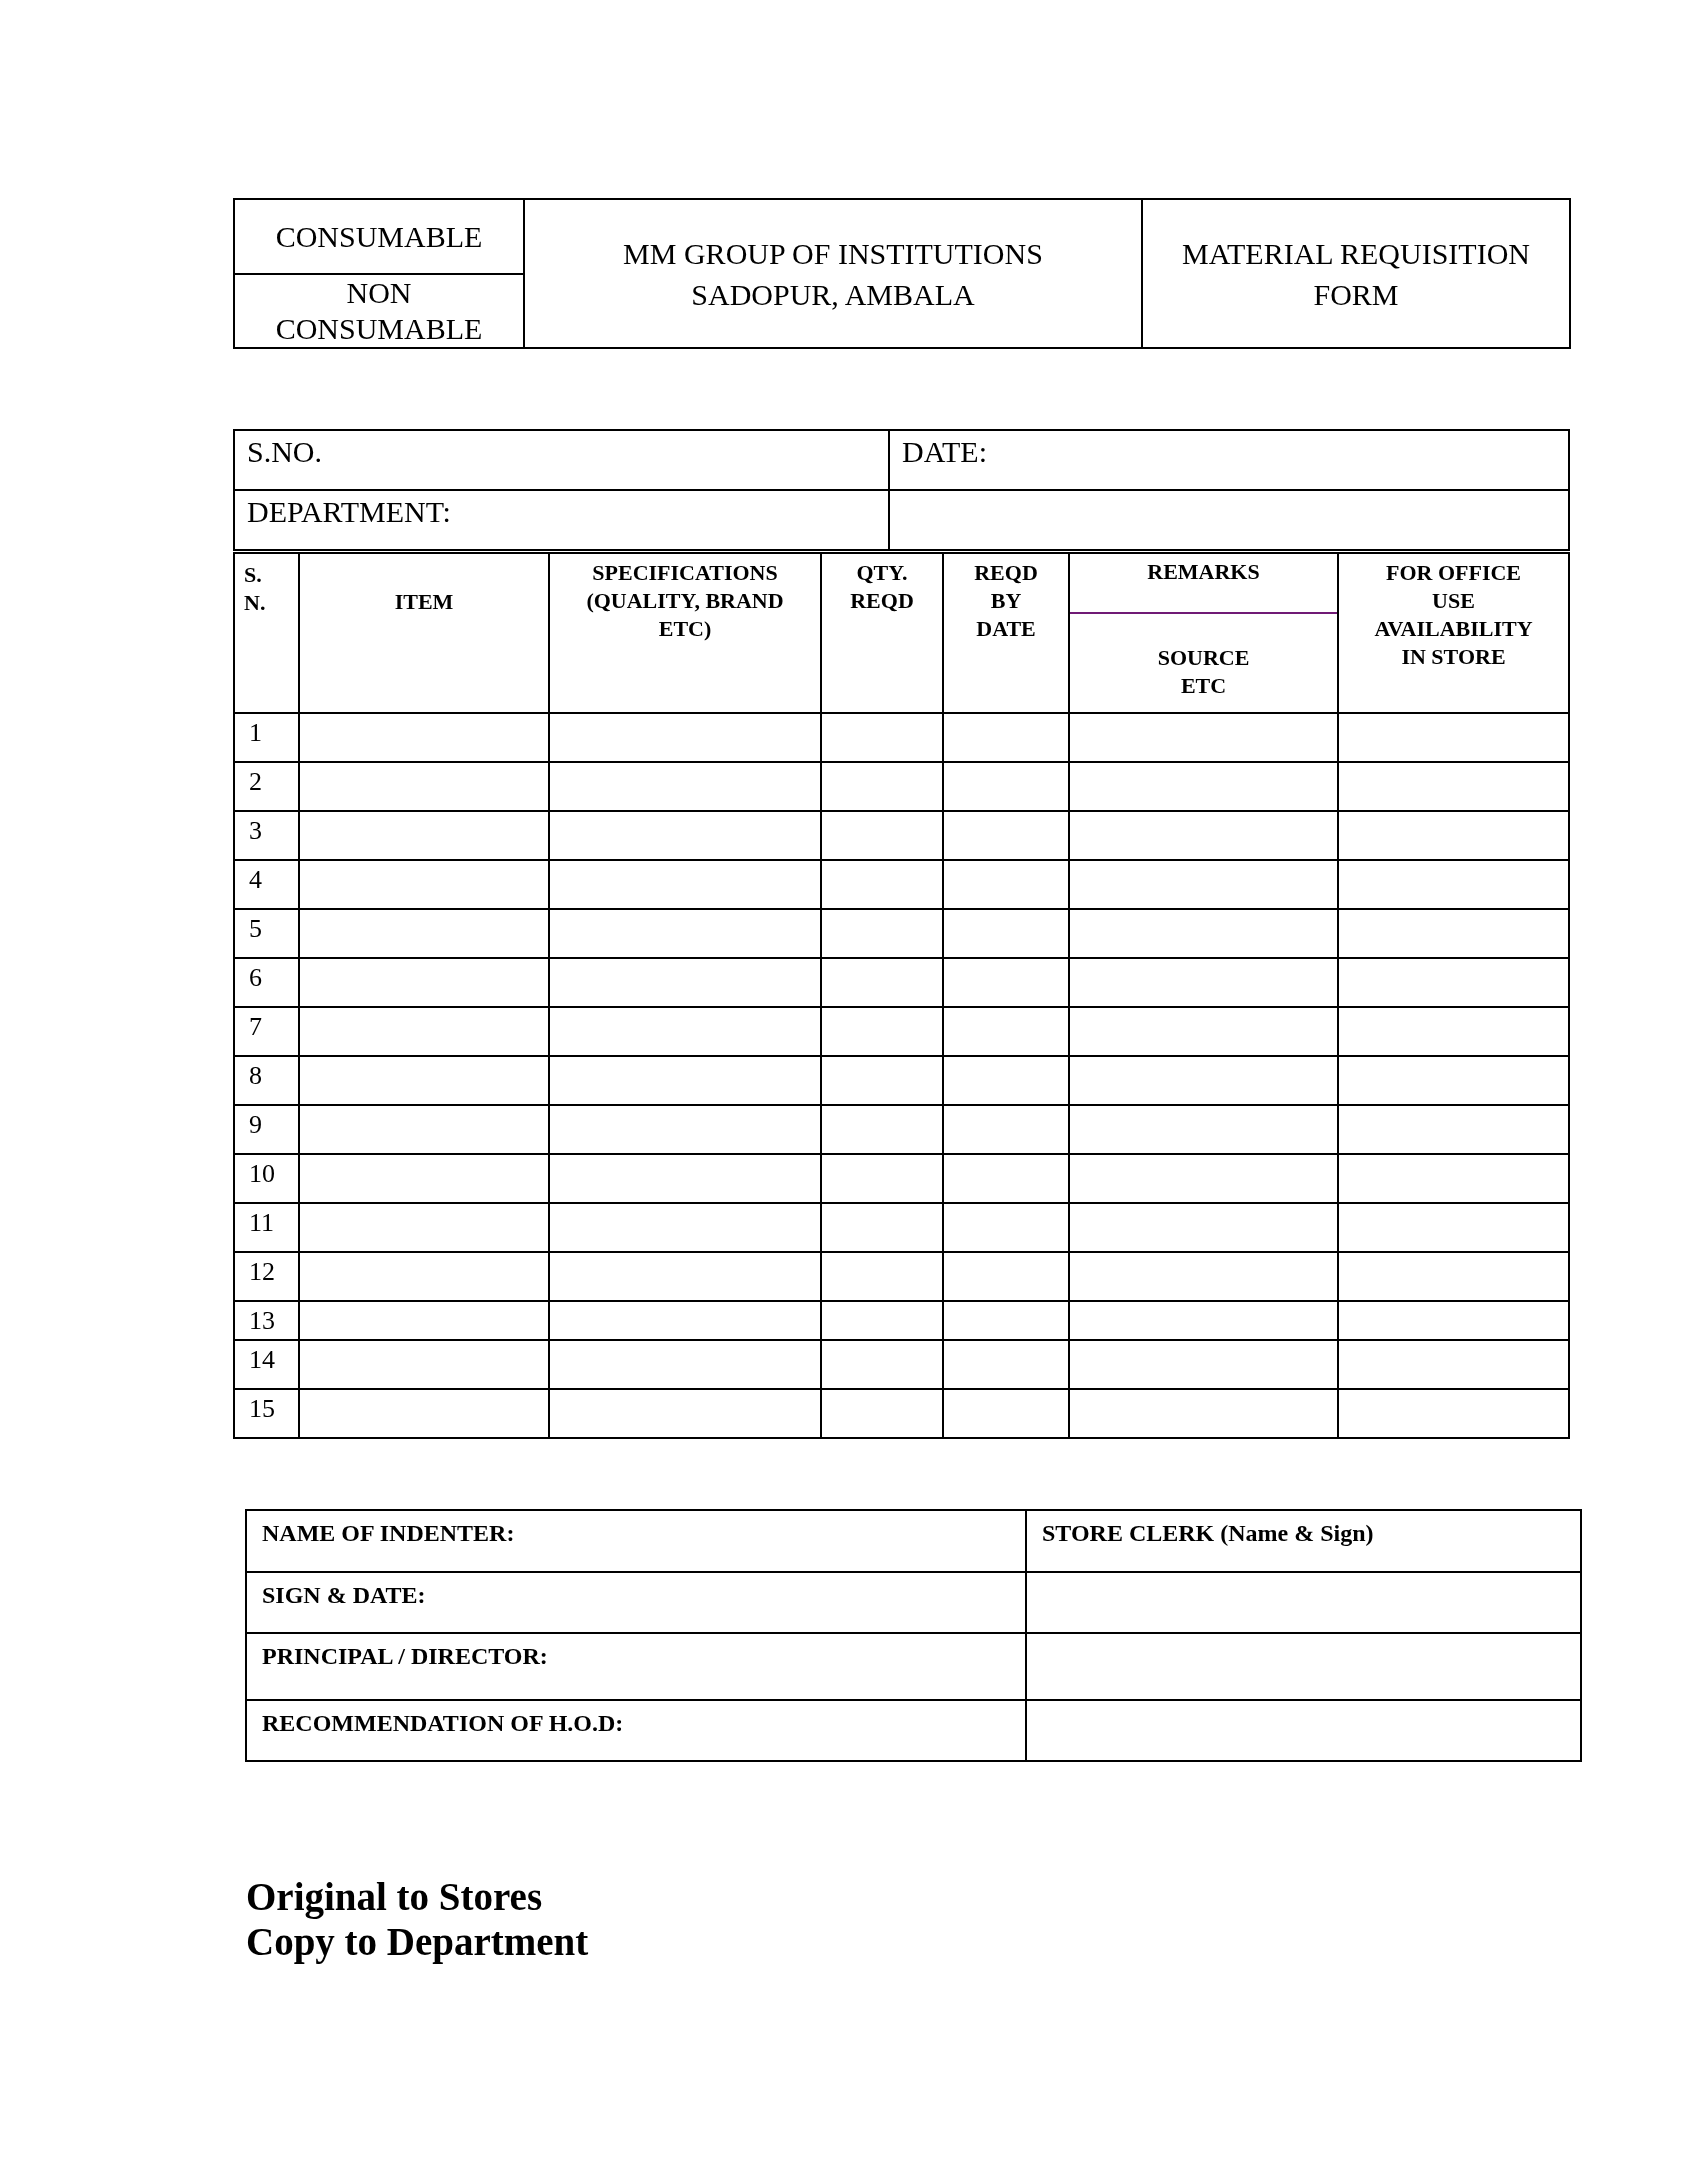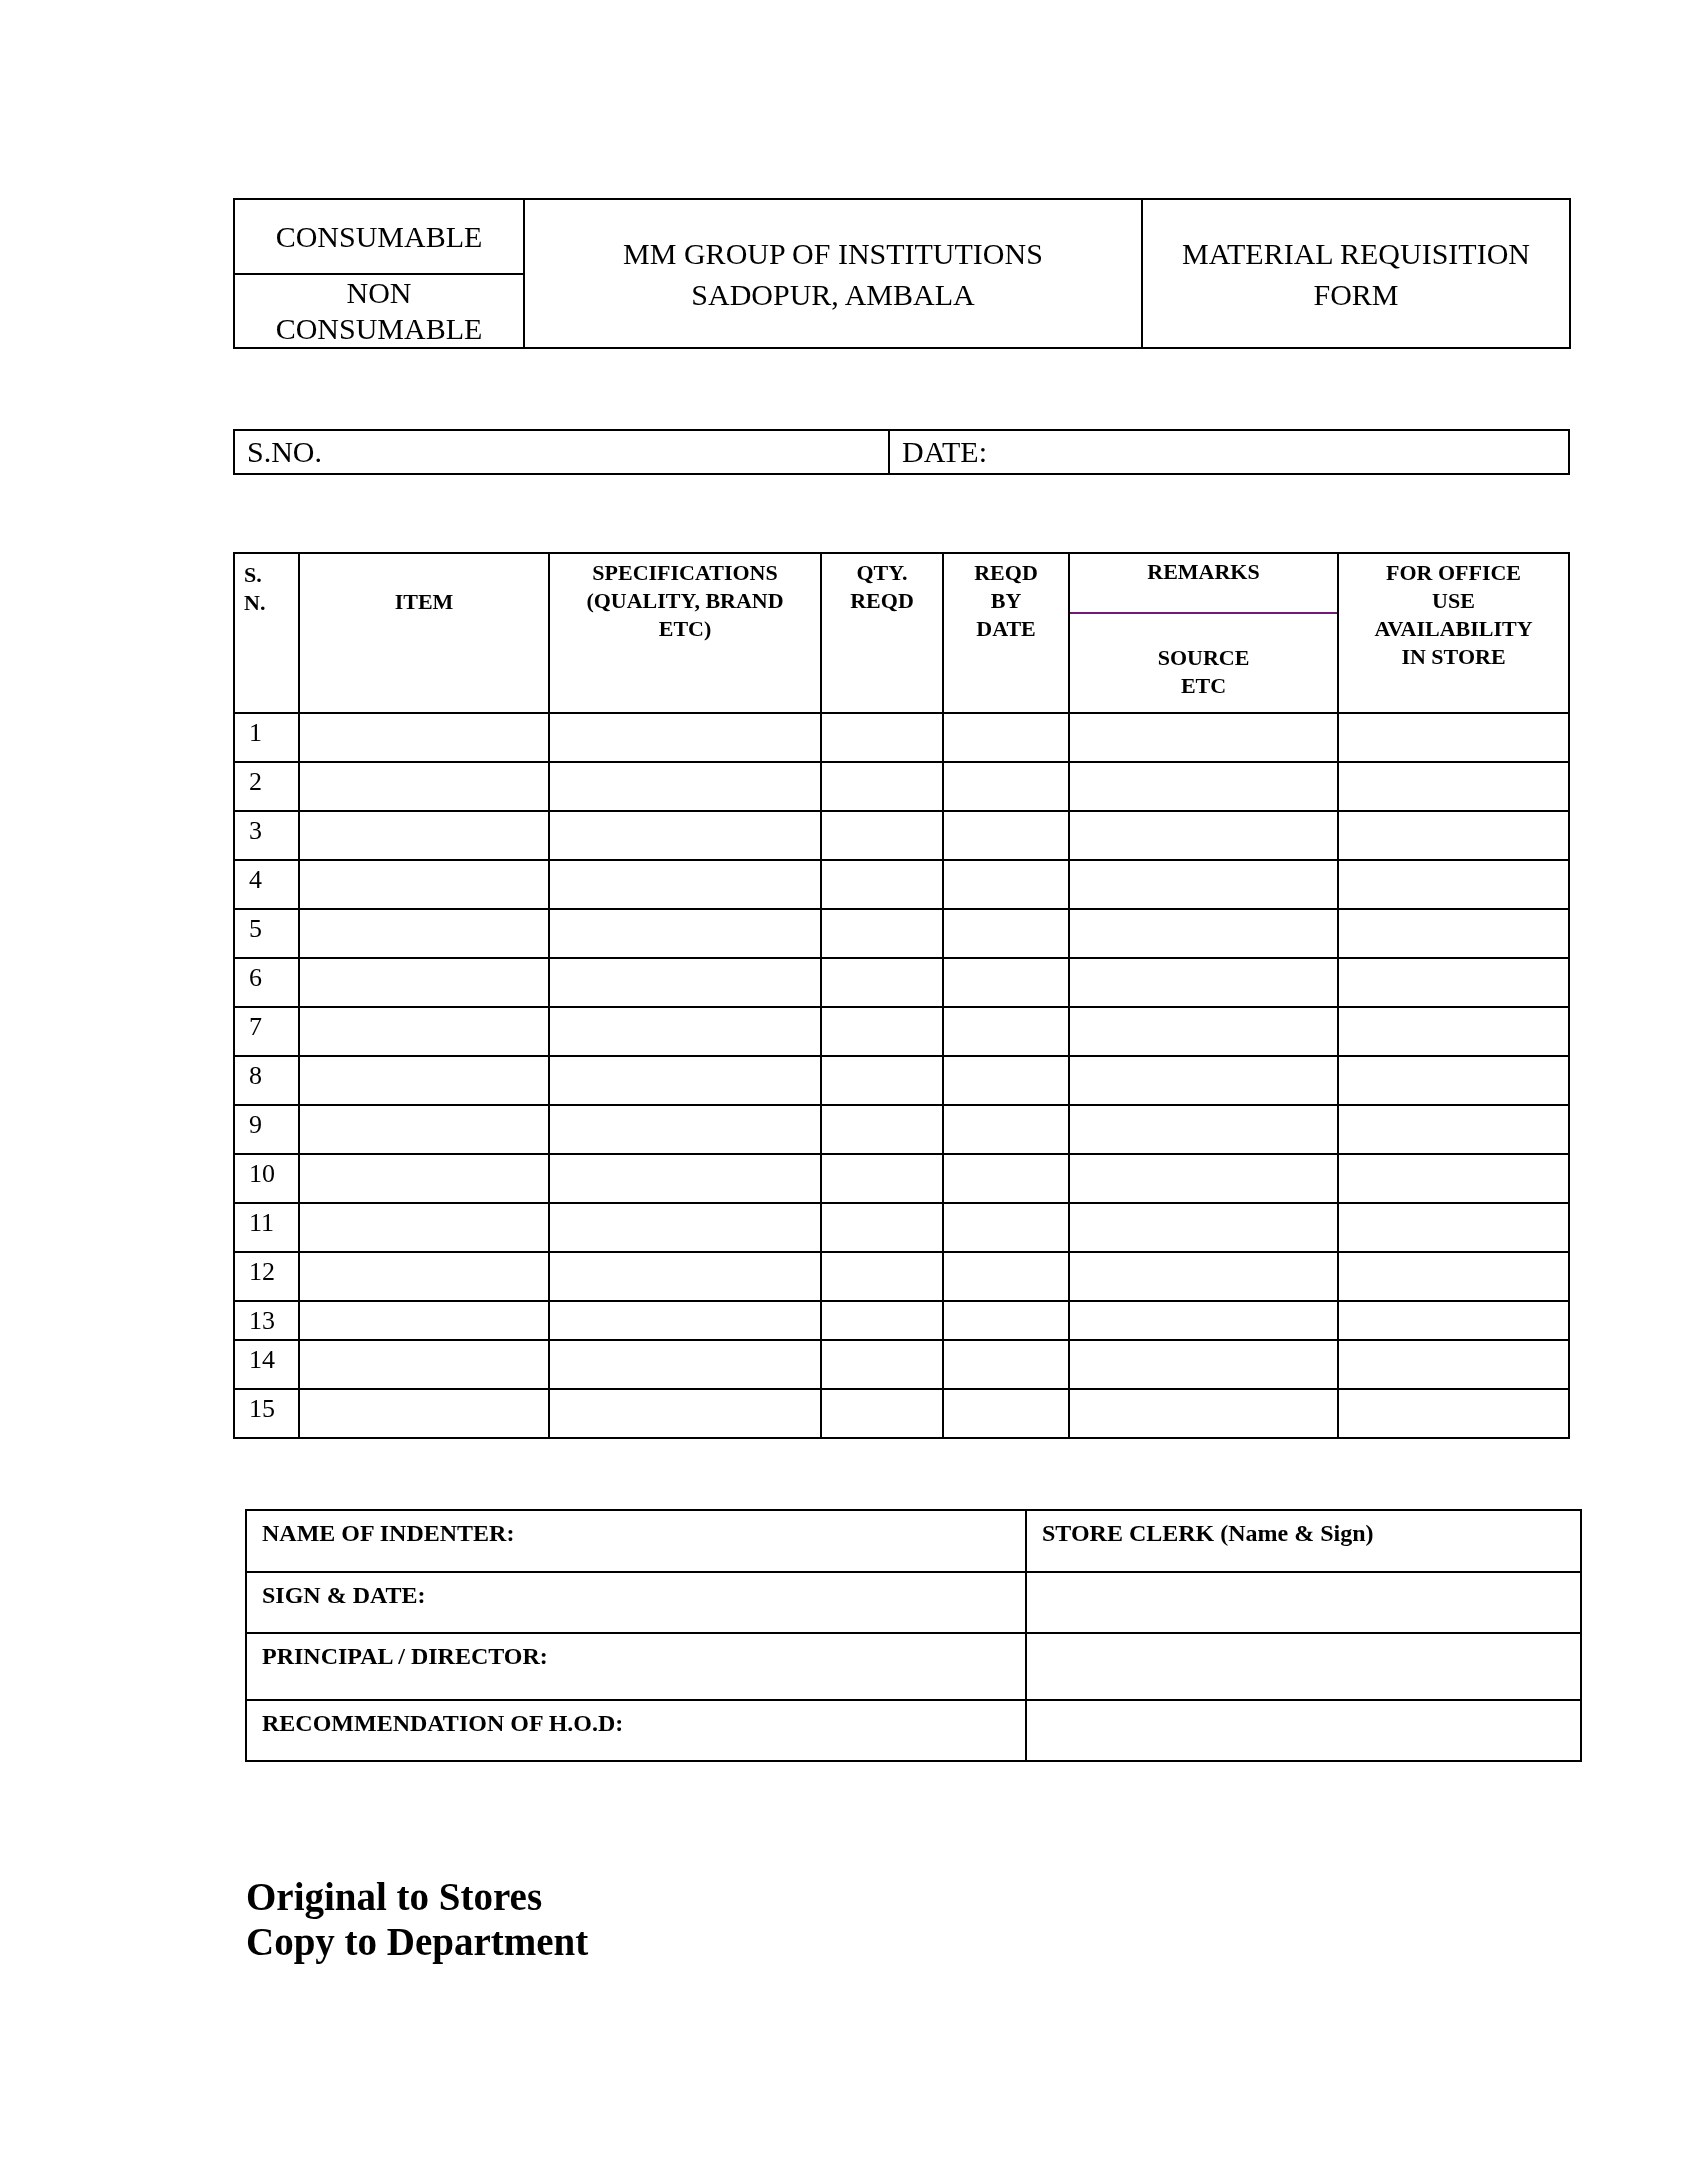--- a/index.html
+++ b/index.html
@@ -50,21 +50,21 @@
     font-size: 30px;
     line-height: 41px;
     padding: 10px 14px 4px 14px;
   }
 
   
   .meta-tbl { left: 233px; top: 429px; width: 1336px; }
   .meta-tbl td {
     font-size: 30px;
     vertical-align: top;
-    padding: 4px 6px 4px 12px;
+    padding: 4px 6px 20px 12px;
   }
 
   
   .items-tbl { left: 233px; top: 552px; width: 1336px; }
   .items-tbl th {
     font-weight: bold;
     font-size: 22px;
     line-height: 28px;
     vertical-align: top;
     text-align: center;
@@ -146,20 +146,24 @@
 
   <table class="tbl meta-tbl">
     <colgroup>
         <col style="width:655px">
         <col style="width:680px">
       </colgroup>
     <tbody>
         <tr style="height:44px">
       <td>S.NO.</td>
       <td>DATE:</td>
+    </tr>
+    <tr style="height:47px">
+      <td>DEPARTMENT:</td>
+      <td></td>
     </tr>
   </tbody>
     </table>
 
   <table class="tbl items-tbl">
     <colgroup>
       <col style="width:65px">
         <col style="width:250px">
         <col style="width:272px">
       <col style="width:122px">

